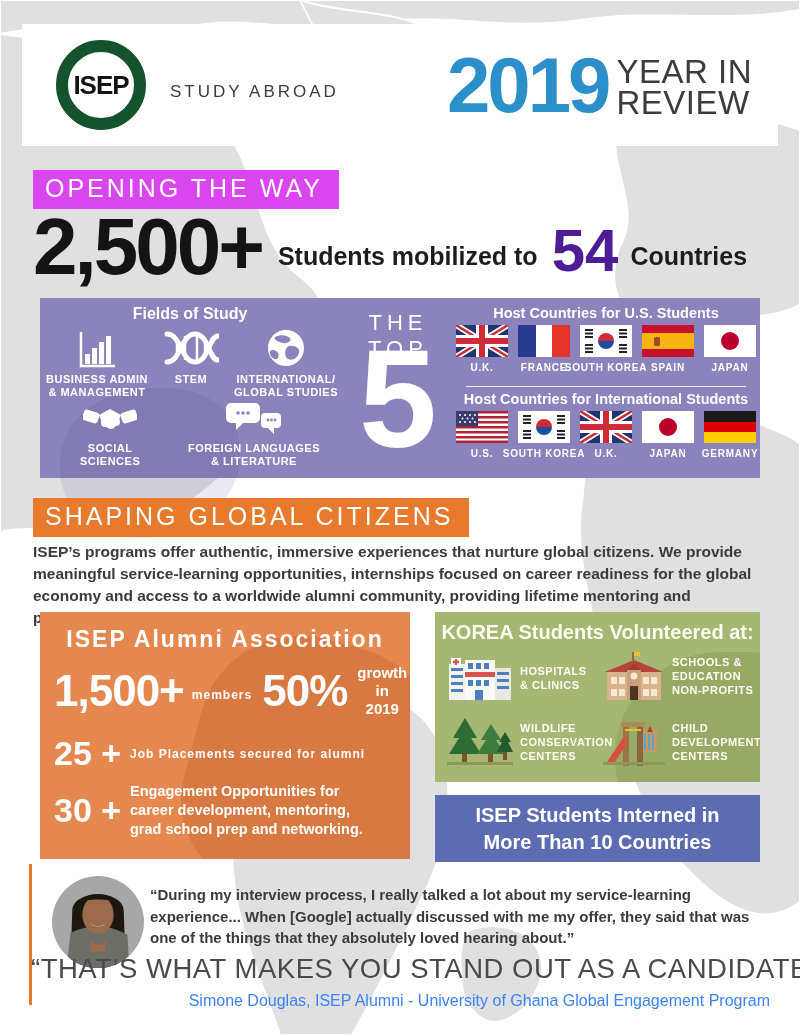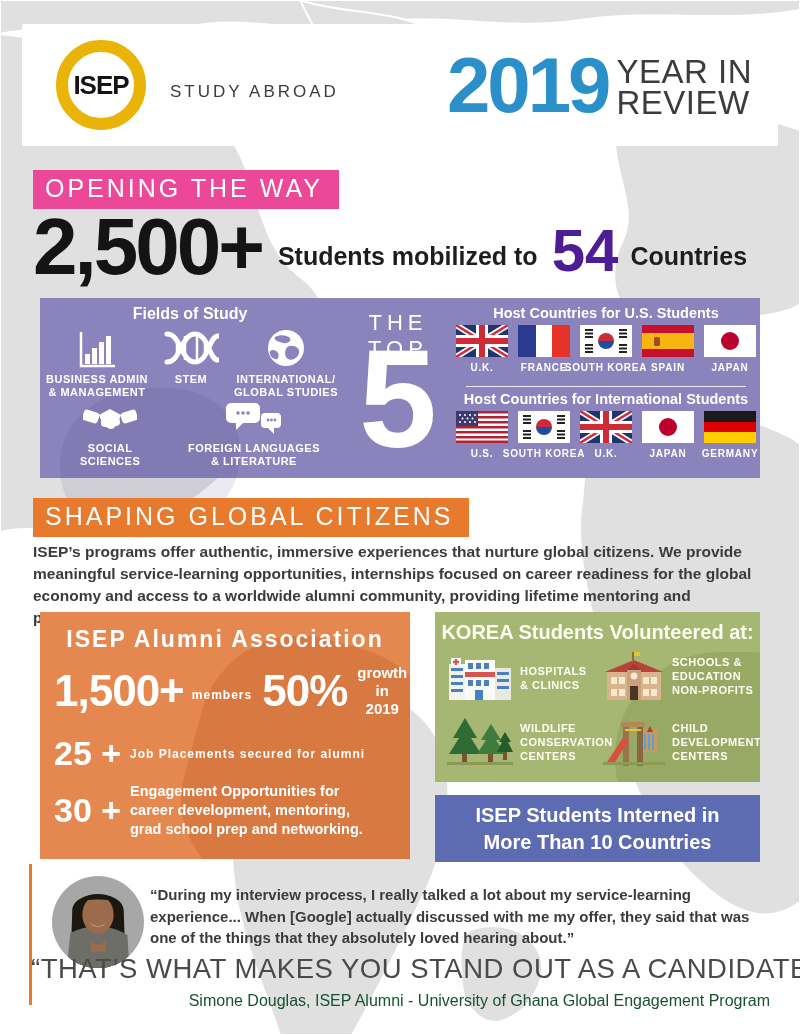--- a/index.html
+++ b/index.html
@@ -5,32 +5,32 @@
   html,body{margin:0;padding:0;}
   #page{position:relative;width:800px;height:1035px;background:#ffffff;overflow:hidden;
         font-family:"Liberation Sans",sans-serif;color:#3a3a3a;}
   svg{display:block;}
 
   
   #map-bg{position:absolute;left:0;top:0;z-index:0;}
 
   
   .header{position:absolute;left:22px;top:24px;width:756px;height:122px;background:#ffffff;z-index:2;}
-  .logo-ring{position:absolute;left:34px;top:16px;width:66px;height:66px;border:12px solid #eab308;
+  .logo-ring{position:absolute;left:34px;top:16px;width:66px;height:66px;border:12px solid #14532d;
              border-radius:50%;background:#fff;display:flex;align-items:center;justify-content:center;}
   .logo-text{font-weight:700;font-size:26px;color:#141414;letter-spacing:-1px;}
   .brand-label{position:absolute;left:148px;top:58px;font-size:17px;letter-spacing:3px;color:#3c3c3c;}
   .year-group{position:absolute;right:26px;top:22px;display:flex;align-items:flex-start;}
   .year-num{font-size:78px;line-height:78px;font-weight:700;color:#2b8fca;letter-spacing:-3px;}
   .year-title{margin-left:8px;margin-top:10px;font-size:33px;line-height:31px;color:#3c3c3c;
               font-weight:400;letter-spacing:0.5px;}
 
   
   .banner{position:absolute;color:#fff;font-size:25px;letter-spacing:3px;padding:4px 16px 6px 12px;z-index:2;}
-  .banner.purple{left:33px;top:170px;background:#ec4899;}
+  .banner.purple{left:33px;top:170px;background:#d946ef;}
   .banner.orange{left:33px;top:498px;background:#e87a2e;}
 
   
   .stats-row{position:absolute;left:33px;top:204px;display:flex;align-items:center;z-index:2;}
   .big-number{font-size:80px;font-weight:700;color:#141414;letter-spacing:-3px;line-height:86px;}
   .big-label{font-size:25px;font-weight:700;color:#1d1d1d;margin:18px 14px 0 16px;}
   .count-number{font-size:60px;font-weight:700;color:#4c1d95;margin-top:6px;}
   .count-label{font-size:25px;font-weight:700;color:#1d1d1d;margin:18px 0 0 12px;}
 
   
@@ -86,21 +86,21 @@
             display:flex;align-items:center;justify-content:center;}
   .interned .txt{width:290px;text-align:center;color:#fff;font-size:20px;font-weight:700;line-height:27px;}
 
   
   .accent-line{position:absolute;left:29px;top:864px;width:3px;height:141px;background:#e87a2e;z-index:2;}
   .avatar{position:absolute;left:52px;top:876px;width:92px;height:92px;z-index:2;}
   .quote-text{position:absolute;left:150px;top:884px;width:628px;font-size:15px;font-weight:700;
               color:#3b3b3b;line-height:21.5px;z-index:2;}
   .quote-highlight{position:absolute;left:31px;top:953px;width:752px;font-size:27.5px;font-weight:400;
                    letter-spacing:0.5px;color:#4a4a4a;white-space:nowrap;z-index:2;}
-  .quote-attribution{position:absolute;right:30px;top:992px;font-size:16px;font-weight:400;color:#14532d;z-index:2;}
+  .quote-attribution{position:absolute;right:30px;top:992px;font-size:16px;font-weight:400;color:#3b82f6;z-index:2;}
 </style>
 </head>
 <body>
 
 <div id="page">
 
   <svg id="map-bg" width="800" height="1035" viewBox="0 0 800 1035">
     <g fill="#e0e0e0" stroke="#ffffff" stroke-width="2">
       <path d="M0,0 L800,0 L800,10 C720,24 660,8 580,20 C500,32 440,10 370,24 C305,38 245,12 185,28 C125,44 60,20 0,34 Z"></path>
       <path d="M0,34 C90,44 160,64 210,112 C268,170 246,238 304,280 C344,312 332,382 282,422 C242,452 205,502 152,522 C100,542 40,522 0,532 Z"></path>

